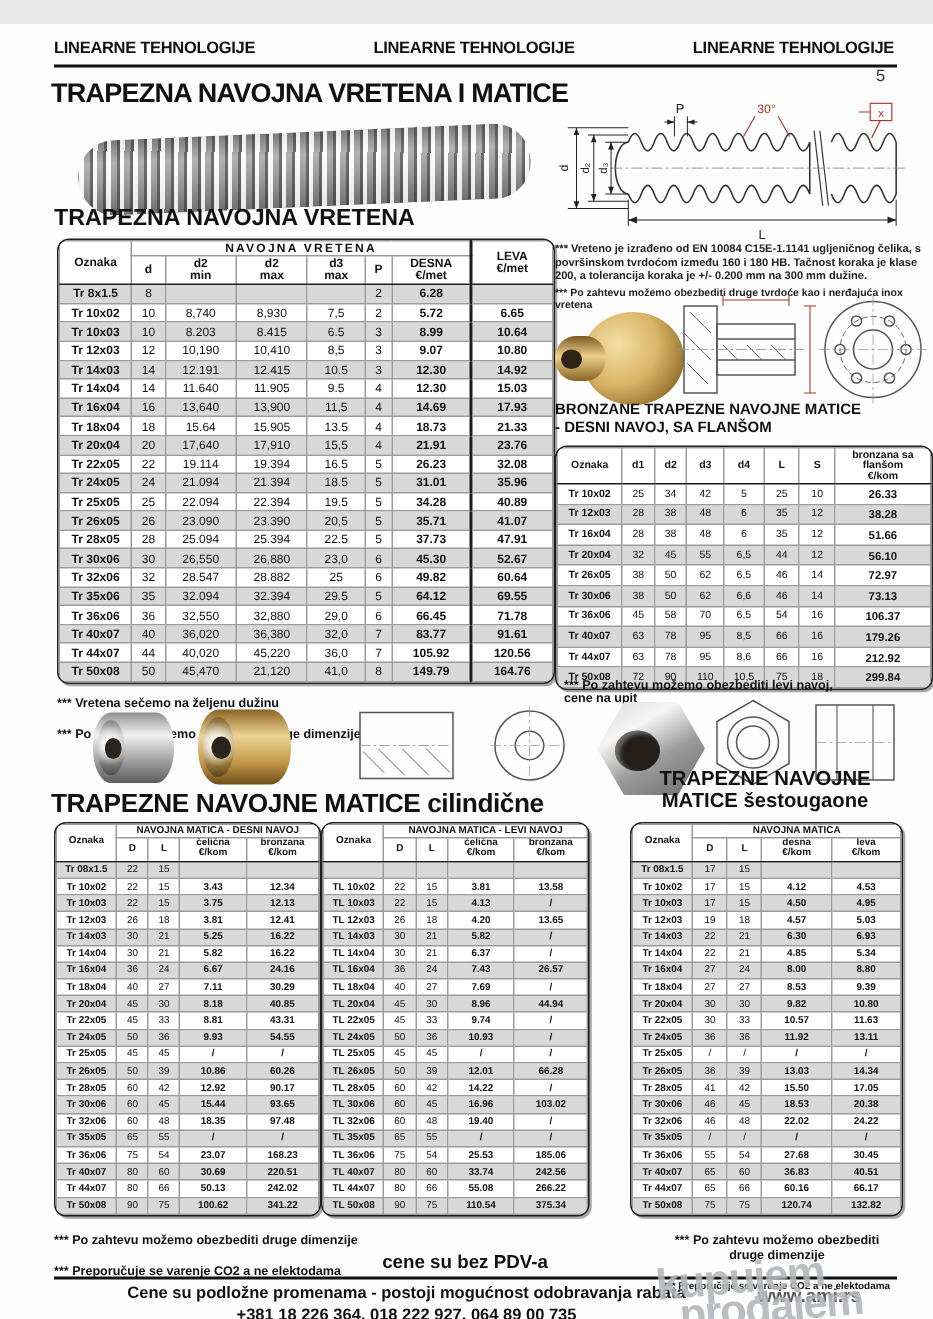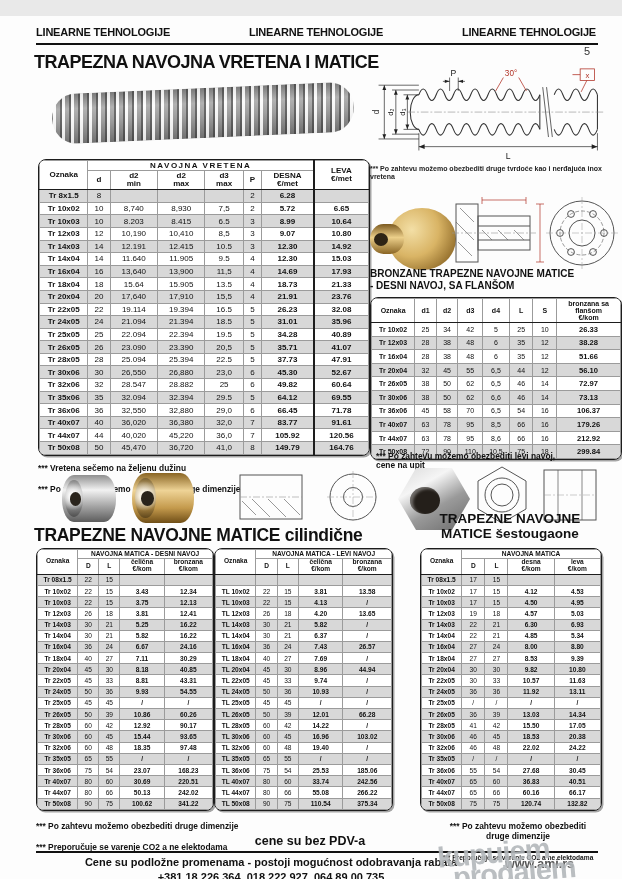--- a/index.html
+++ b/index.html
@@ -149,20 +149,21 @@
     </g>
     <text x="94" y="10" font-size="9" text-anchor="middle" fill="#222">P</text>
     <text x="154" y="10" font-size="8.5" text-anchor="middle" fill="#b03226">30°</text>
     <text x="233.5" y="12.5" font-size="8" text-anchor="middle" fill="#b03226">x</text>
     <text transform="rotate(-90 13 48)" x="13" y="51" font-size="8.5" text-anchor="middle" fill="#222">d</text>
     <text transform="rotate(-90 28 48)" x="28" y="51" font-size="8" text-anchor="middle" fill="#222">d₂</text>
     <text transform="rotate(-90 40.5 48)" x="40.5" y="51" font-size="8" text-anchor="middle" fill="#222">d₃</text>
     <text x="151" y="97" font-size="9" text-anchor="middle" fill="#222">L</text>
   </svg>
 
+  <div class="abs h-vretena">TRAPEZNA NAVOJNA VRETENA</div>
 
   <div class="abs tblbox t-main">
     <table>
       <colgroup>
           <col style="width:48px">
           <col style="width:22px">
           <col style="width:47px">
           <col style="width:47px">
                 <col style="width:38px">
           <col style="width:18px">
@@ -387,36 +388,37 @@
             <td>45,220</td>
             <td>36,0</td>
             <td>7</td>
             <td>105.92</td>
             <td>120.56</td>
           </tr>
           <tr>
             <td>Tr 50x08</td>
             <td>50</td>
             <td>45,470</td>
-            <td>36,720</td>
+            <td>21,120</td>
             <td>41,0</td>
             <td>8</td>
             <td>149.79</td>
             <td>164.76</td>
           </tr>
         </tbody>
     </table>
   </div>
 
   <div class="abs note vret-notes">
     <div>*** Vretena sečemo na željenu dužinu</div>
     <div>*** Po zahtevu možemo obezbediti druge dimenzije</div>
   </div>
 
   <div class="abs mat-notes">
+    <div>*** Vreteno je izrađeno od EN 10084 C15E-1.1141 ugljeničnog čelika, s površinskom tvrdoćom između 160 i 180 HB.  Tačnost koraka je klase 200, a tolerancija koraka je +/- 0.200 mm na 300 mm dužine.</div>
     <div class="n2">*** Po zahtevu možemo obezbediti druge tvrdoće kao i nerđajuća inox vretena</div>
   </div>
 
   <div class="abs flange-photo">
     <div class="disc"></div>
     <div class="barrel"></div>
     <div class="bore"></div>
   </div>
 
   <svg class="abs" style="left:452px;top:180px;" width="166" height="74" viewBox="0 0 166 74">

